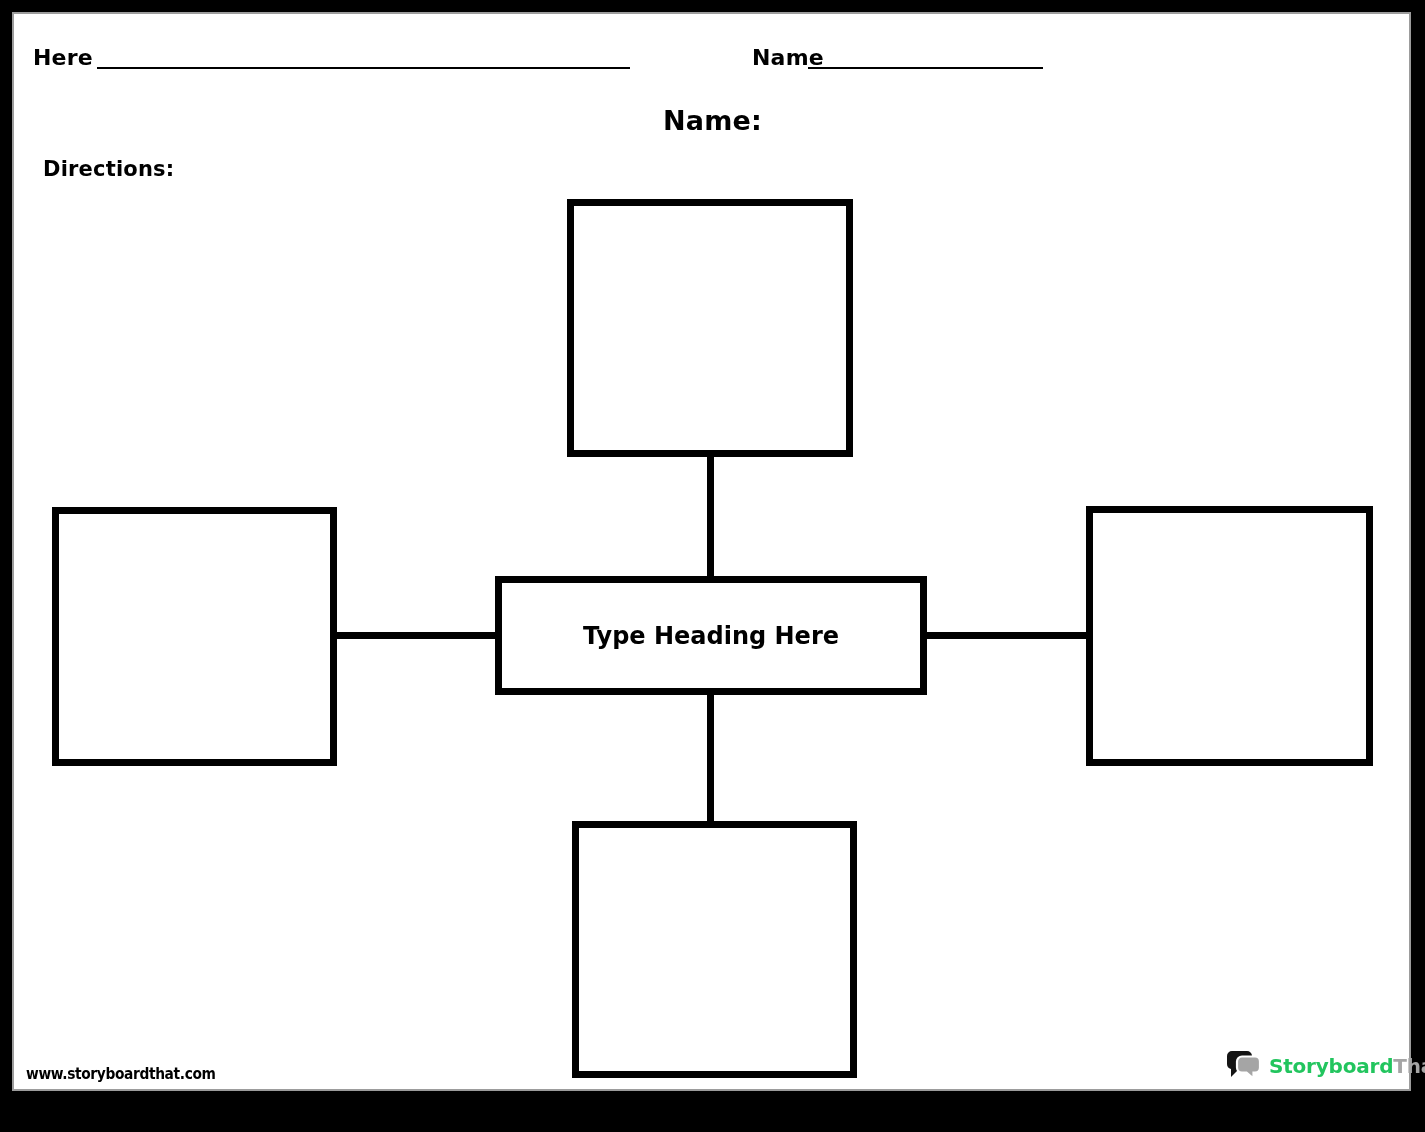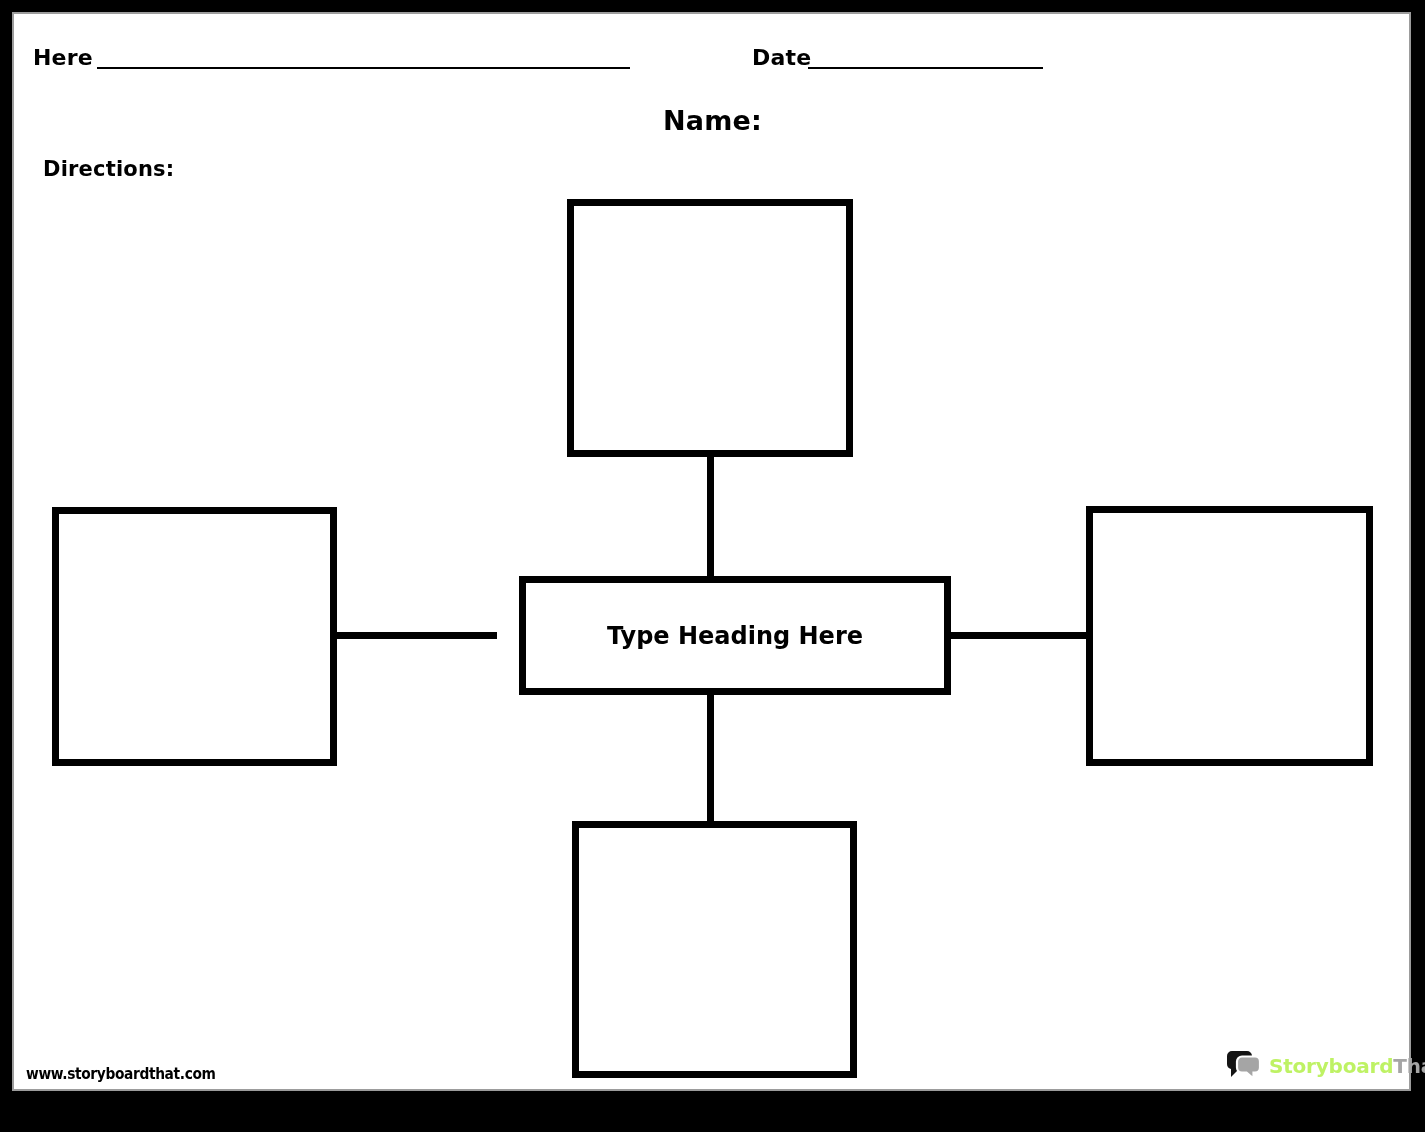--- a/index.html
+++ b/index.html
@@ -43,21 +43,20 @@
   #right-box  { left: 1086px; top: 506px; width: 287px; height: 260px; }
   #bottom-box { left: 572px;  top: 821px; width: 285px; height: 257px; }
 
   #center-box {
     left: 495px; top: 576px; width: 432px; height: 119px;
     border: 7px solid #000000;
     background: #ffffff;
     display: flex; align-items: center; justify-content: center;
     font-size: 24px; font-weight: bold;
     text-align: left;
-    margin-left: 24px;
   }
 
   
   .connector { background: #000000; }
   #connector-top    { left: 707px; top: 456px; width: 7px;   height: 122px; }
   #connector-bottom { left: 707px; top: 693px; width: 7px;   height: 130px; }
   #connector-left   { left: 336px; top: 632px; width: 161px; height: 7px; }
   #connector-right  { left: 926px; top: 632px; width: 162px; height: 7px; }
 
   
@@ -68,32 +67,32 @@
     transform: scaleX(0.92); transform-origin: left center;
   }
   #brand-logo {
     left: 1227px; top: 1050px; height: 32px;
     display: flex; align-items: center; gap: 6px;
   }
   #brand-logo .brand-text {
     font-size: 20px; font-weight: 600; letter-spacing: -0.2px;
     white-space: nowrap;
   }
-  #brand-primary   { color: #bef264; }
+  #brand-primary   { color: #22c55e; }
   #brand-secondary { color: #a5a5a5; }
 </style>
 </head>
 <body>
 
 <div id="paper" class="abs"></div>
 
 <span id="name-label" class="abs lbl">Here</span>
 <div id="name-line" class="abs write-line"></div>
 
-<span id="date-label" class="abs lbl">Date</span>
+<span id="date-label" class="abs lbl">Name</span>
 <div id="date-line" class="abs write-line"></div>
 
 <div id="title-label" class="abs lbl">Name:</div>
 
 <span id="directions-label" class="abs lbl">Directions:</span>
 
 <div id="connector-top" class="abs connector"></div>
 <div id="connector-bottom" class="abs connector"></div>
 <div id="connector-left" class="abs connector"></div>
 <div id="connector-right" class="abs connector"></div>

